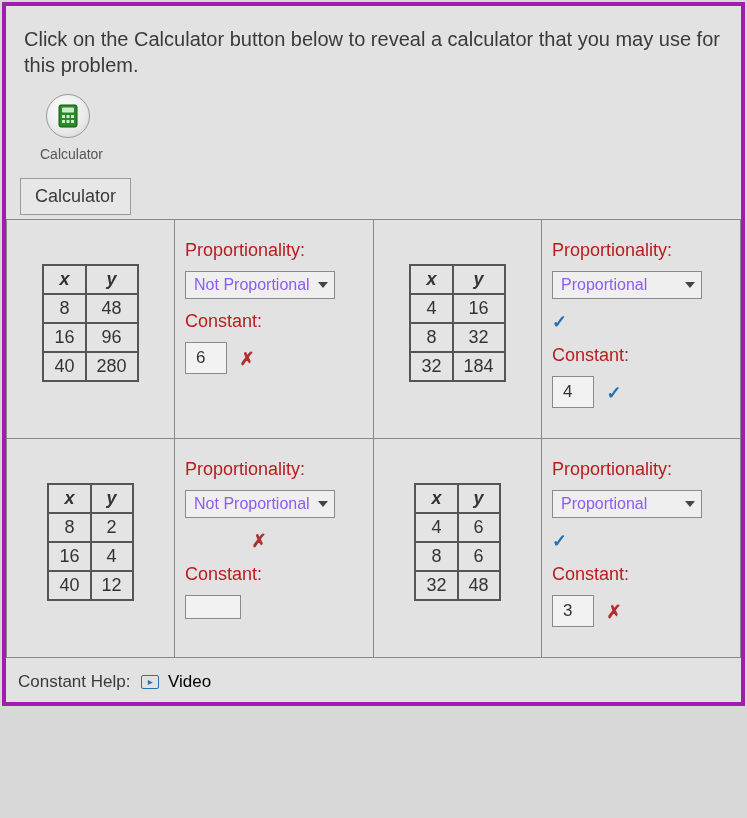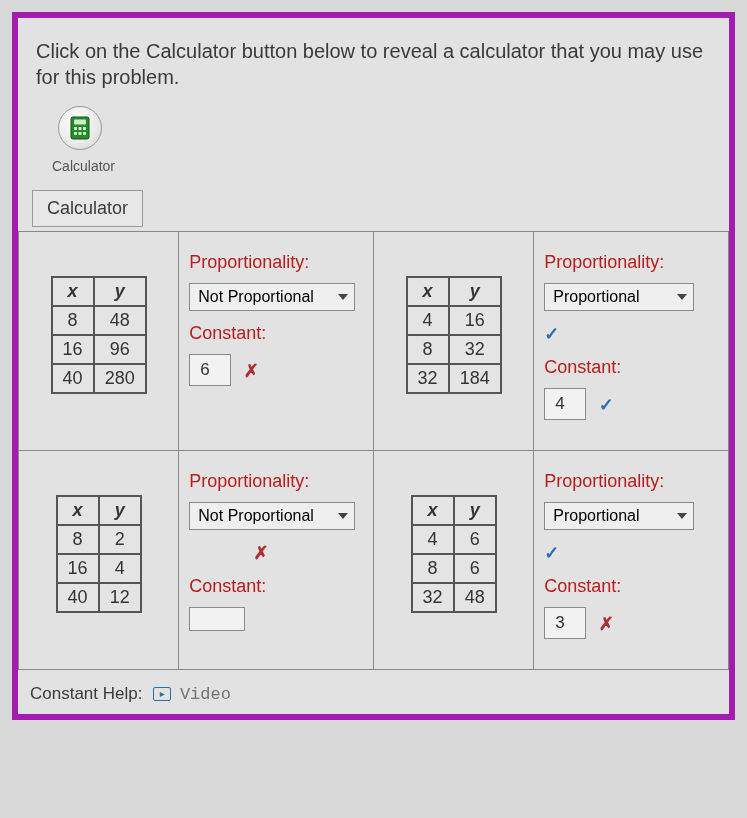--- a/index.html
+++ b/index.html
@@ -5,23 +5,23 @@
   * { box-sizing: border-box; }
   body {
     margin: 0;
     padding: 0;
     font-family: Arial, Helvetica, sans-serif;
     background: #d8d8d8;
     color: #3a3a3a;
     width: 747px;
   }
   .frame {
-    border: 6px solid #a21caf;
+    border: 4px solid #a21caf;
     background: #e2e2e2;
-    margin: 12px;
+    margin: 2px;
     padding: 0;
   }
   .intro {
     padding: 20px 18px 10px 18px;
     font-size: 20px;
     line-height: 1.3;
     color: #3a3a3a;
   }
   .calc-icon-wrap {
     padding: 6px 0 4px 40px;
@@ -60,23 +60,23 @@
   }
   .section-label {
     font-size: 18px;
     color: #b91c1c;
     margin: 6px 0 10px 0;
   }
   .dropdown {
     display: inline-block;
     background: #efefef;
     border: 1px solid #8a8a8a;
-    padding: 4px 40px 4px 8px;
+    padding: 4px 24px 4px 8px;
     font-size: 16px;
-    color: #000000;
+    color: #8b5cf6;
     position: relative;
     min-width: 150px;
     cursor: pointer;
   }
   .dropdown::after {
     content: "";
     position: absolute;
     right: 6px; top: 50%;
     width: 0; height: 0;
     border-left: 5px solid transparent;
@@ -133,21 +133,21 @@
     width: 18px; height: 14px;
     border: 1.5px solid #2a6fb0;
     border-radius: 2px;
     align-items: center; justify-content: center;
     font-size: 10px;
     color: #2a6fb0;
     margin: 0 4px 0 6px;
     vertical-align: middle;
     position: relative; top: -1px;
   }
-  .help a { color: #737373; text-decoration: none; font-family: Liberation Mono, monospace; }
+  .help a { color: #000000; text-decoration: none; }
   td.formcell { width: 200px; }
   td.tablecell { width: 170px; }
 </style>
 </head>
 <body>
 
 <div class="frame">
 
   <div class="intro">Click on the Calculator button below to reveal a calculator that you may use for this problem.</div>
 

